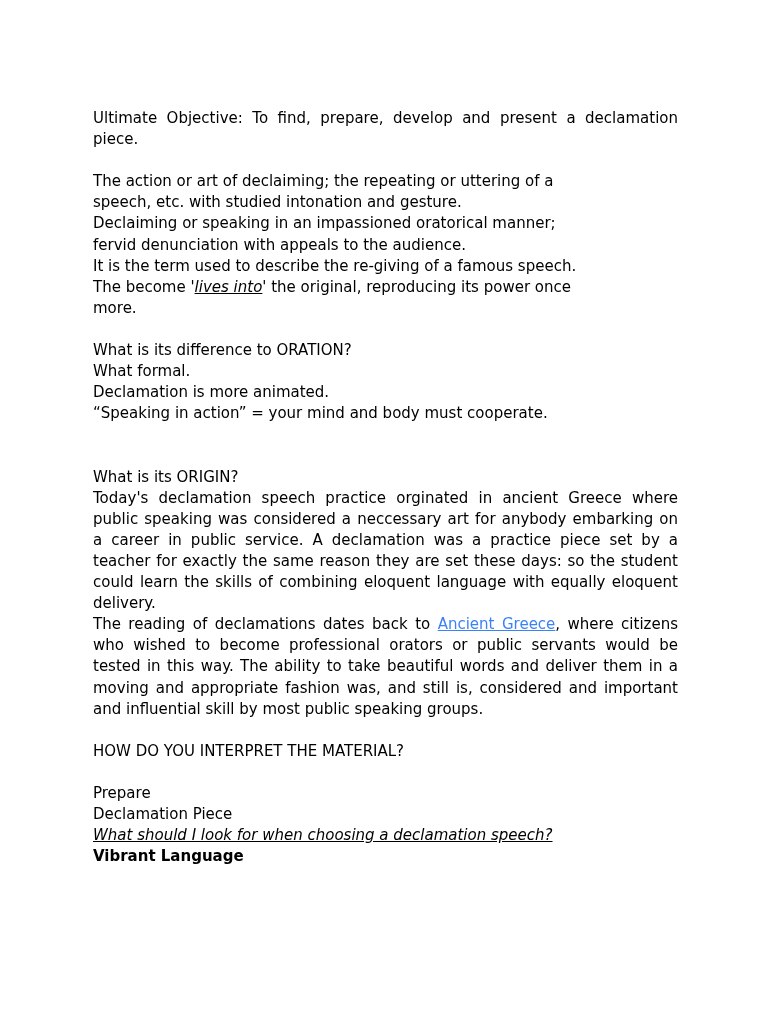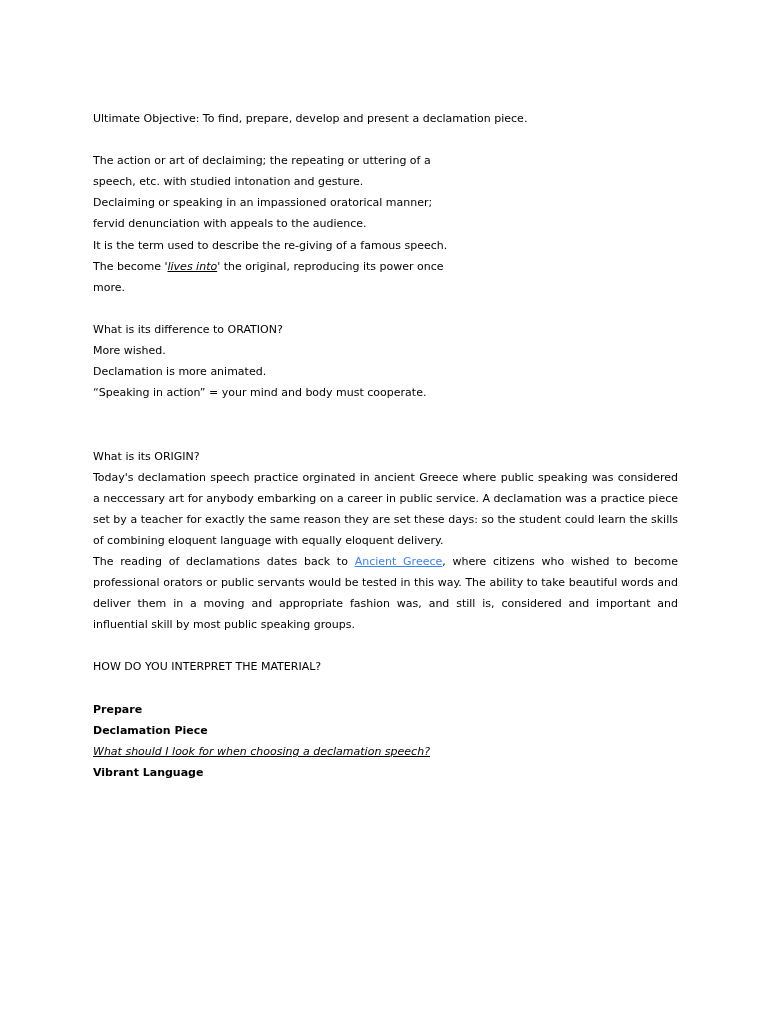--- a/index.html
+++ b/index.html
@@ -17,40 +17,40 @@
   .page {
     position: relative;
     width: 768px;
     height: 1024px;
     background: #ffffff;
     box-sizing: border-box;
     padding: 108px 90px 0 93px;
   }
   .doc-body {
     width: 585px;
-    font-size: 11px;
+    font-size: 15px;
     line-height: 21.1px;
     color: #000000;
     -webkit-font-smoothing: antialiased;
   }
   .para {
     margin: 0;
   }
   .para.left {
     text-align: left;
   }
   .line {
     display: block;
   }
   .spacer {
     display: block;
     height: 21.1px;
   }
   .bold {
-    font-weight: bold;
+    font-weight: normal;
   }
   .italic {
     font-style: italic;
     text-decoration: underline;
   }
   .bold-underline {
     font-weight: bold;
   }
   a.doclink {
     color: #3b82f6;
@@ -82,21 +82,21 @@
       <span class="line">fervid denunciation with appeals to the audience.</span>
       <span class="line">It is the term used to describe the re-giving of a famous speech.</span>
       <span class="line"><span>The become '</span><span class="italic">lives into</span><span>' the original, reproducing its power once</span></span>
       <span class="line">more.</span>
     </p>
 
     <span class="spacer"></span>
 
     <p class="para left">
       <span class="line">What is its difference to ORATION?</span>
-      <span class="line">More wished.</span>
+      <span class="line">What formal.</span>
       <span class="line">Declamation is more animated.</span>
       <span class="line">“Speaking in action” = your mind and body must cooperate.</span>
     </p>
 
     <span class="spacer"></span>
 
 
     <span class="spacer"></span>
 
     <p class="para left">

